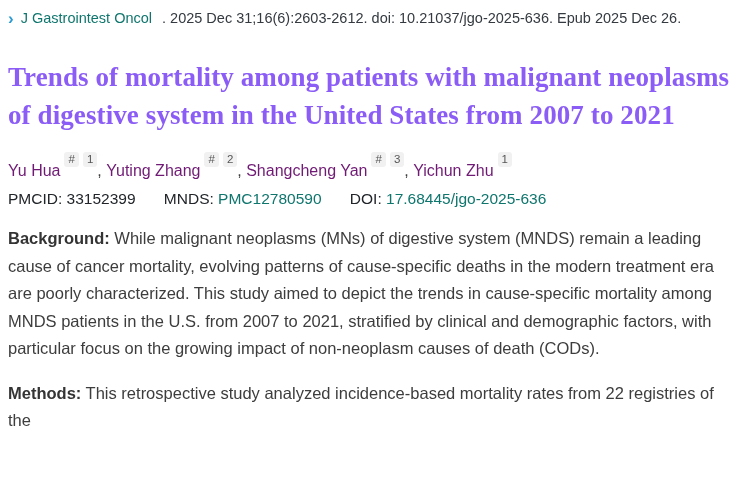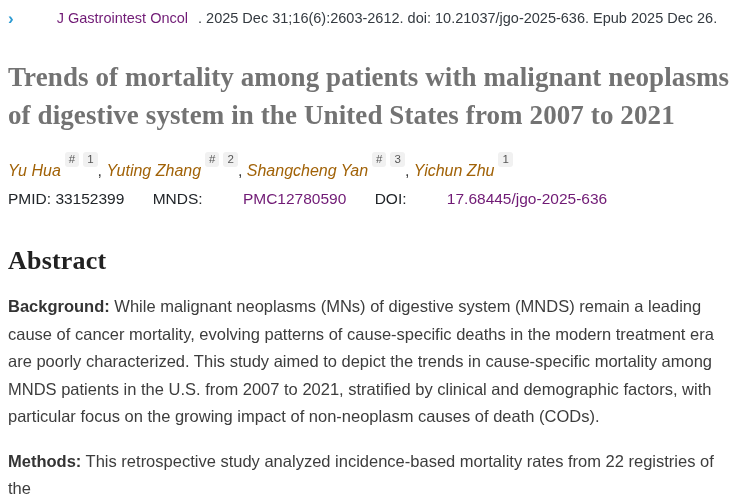--- a/index.html
+++ b/index.html
@@ -23,42 +23,42 @@
   .chev {
     color: #2d9bd2;
     font-size: 17px;
     font-weight: 700;
     margin-right: 7px;
     position: relative;
     top: 1px;
     cursor: pointer;
   }
   a { text-decoration: none; cursor: pointer; }
-  .link { color: #701a75; margin-left: 36px; }
+  .link { color: #0f766e; }
   .citation .rest { margin-left: 10px; }
 
   
   h1.title {
     font-family: "Liberation Serif", serif;
     font-size: 27px;
     line-height: 38px;
     font-weight: 700;
-    color: #737373;
+    color: #8b5cf6;
     margin-top: 30px;
     max-width: 725px;
     letter-spacing: 0.1px;
   }
 
   
   .authors {
     margin-top: 25px;
     font-size: 16px;
     color: #3d3d3d;
   }
-  .author-link { color: #a16207; font-style: italic; }
+  .author-link { color: #701a75; }
   sup.chip {
     display: inline-block;
     background: #f1f1f1;
     color: #555555;
     font-size: 11.5px;
     line-height: 15px;
     padding: 0 4px;
     border-radius: 3px;
     position: relative;
     top: -7px;
@@ -121,33 +121,32 @@
     </span>
   </div>
 
   <h1 class="title">Trends of mortality among patients with malignant neoplasms of digestive system in the United States from 2007 to 2021</h1>
 
   <div class="authors" id="authors"><span><a class="author-link">Yu Hua</a><sup class="chip">#</sup><sup class="chip">1</sup><span>,&nbsp;</span></span><span><a class="author-link">Yuting Zhang</a><sup class="chip">#</sup><sup class="chip">2</sup><span>,&nbsp;</span></span><span><a class="author-link">Shangcheng Yan</a><sup class="chip">#</sup><sup class="chip">3</sup><span>,&nbsp;</span></span><span><a class="author-link">Yichun Zhu</a><sup class="chip">1</sup></span></div>
 
 
   <div class="ids">
     <span class="id-group">
-      <span>PMID:</span>
+      <span>PMCID:</span>
       <span>33152399</span>
     </span>
     <span class="id-group">
       <span>MNDS:</span>
       <a class="link">PMC12780590</a>
     </span>
     <span class="id-group">
       <span>DOI:</span>
       <a class="link">17.68445/jgo-2025-636</a>
     </span>
   </div>
 
-  <h2 class="abstract-heading">Abstract</h2>
 
   <div id="abstract-body">
       <p class="abs-p"><strong>Background:</strong> While malignant neoplasms (MNs) of digestive system (MNDS) remain a leading cause of cancer mortality, evolving patterns of cause-specific deaths in the modern treatment era are poorly characterized. This study aimed to depict the trends in cause-specific mortality among MNDS patients in the U.S. from 2007 to 2021, stratified by clinical and demographic factors, with particular focus on the growing impact of non-neoplasm causes of death (CODs).</p>
       <p class="abs-p"><strong>Methods:</strong> This retrospective study analyzed incidence-based mortality rates from 22 registries of the</p>
     </div>
 
 </div>
 
 </body></html>

